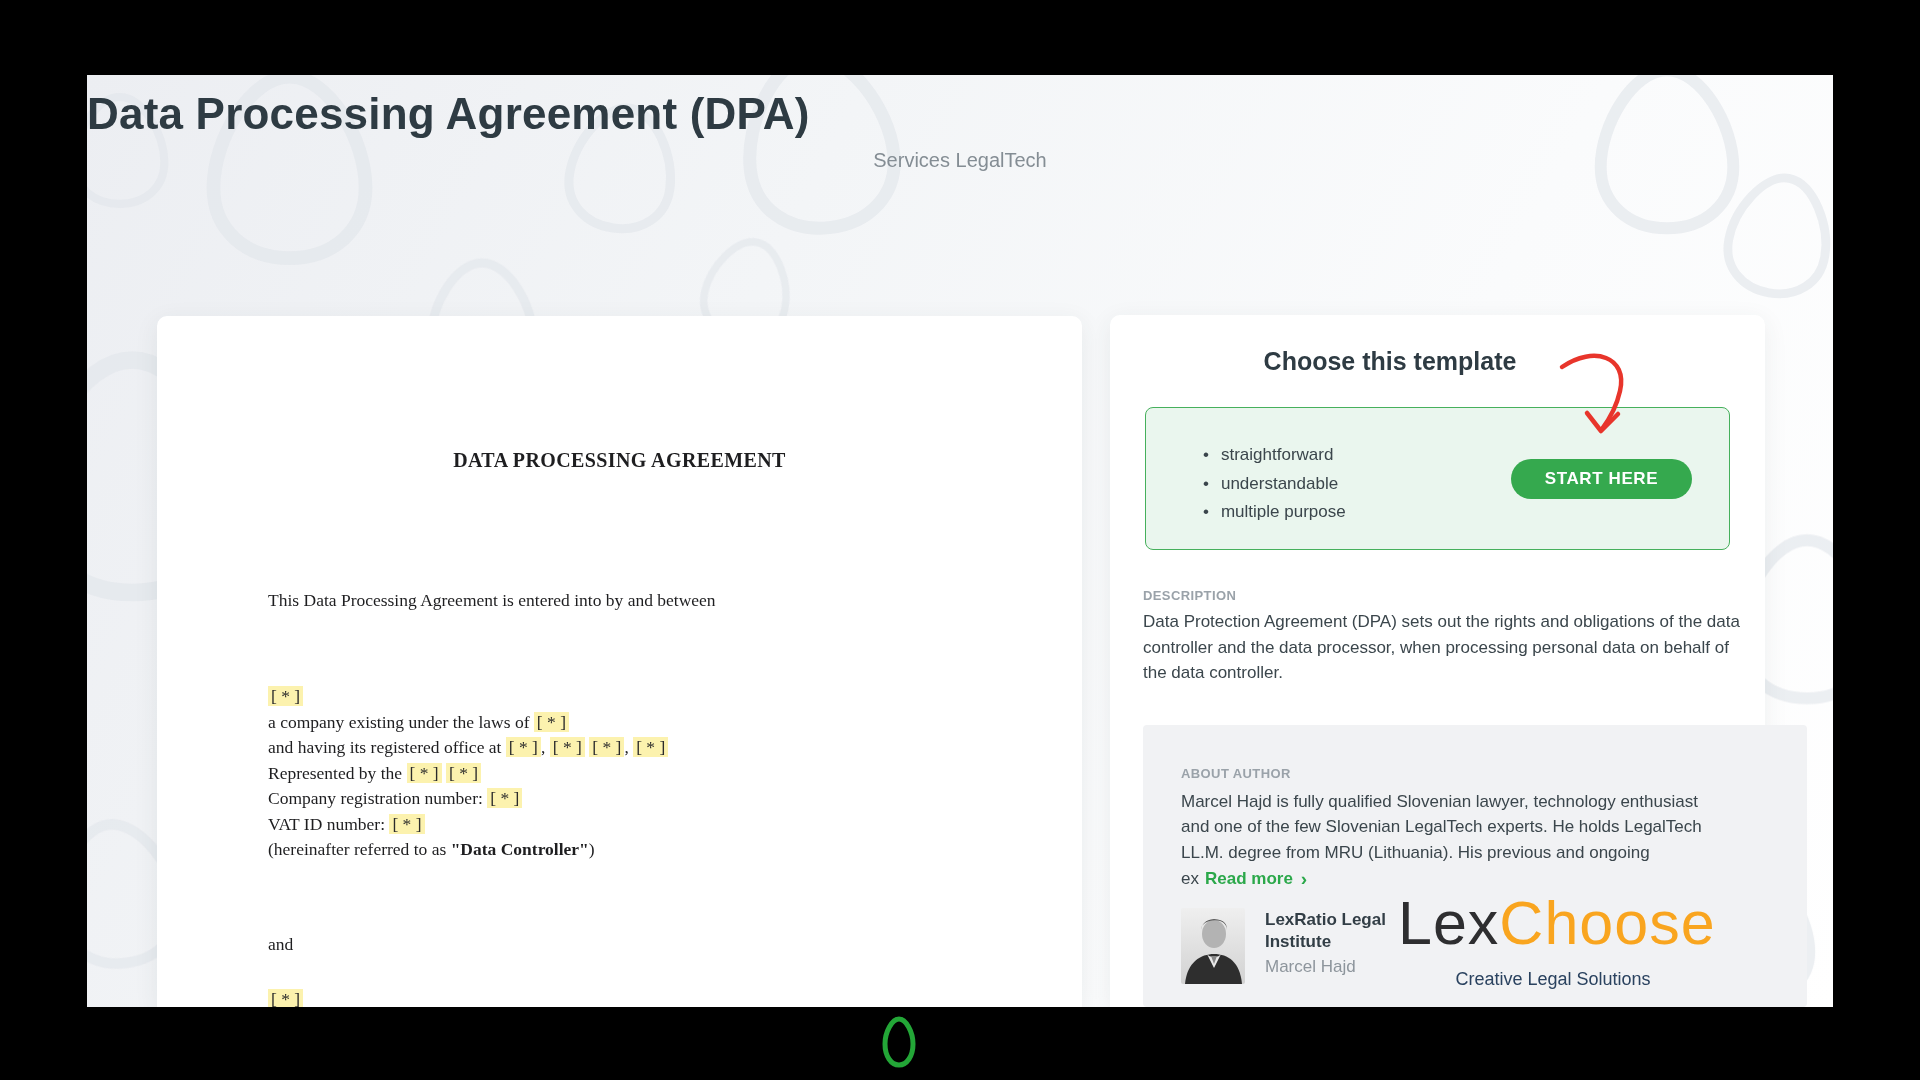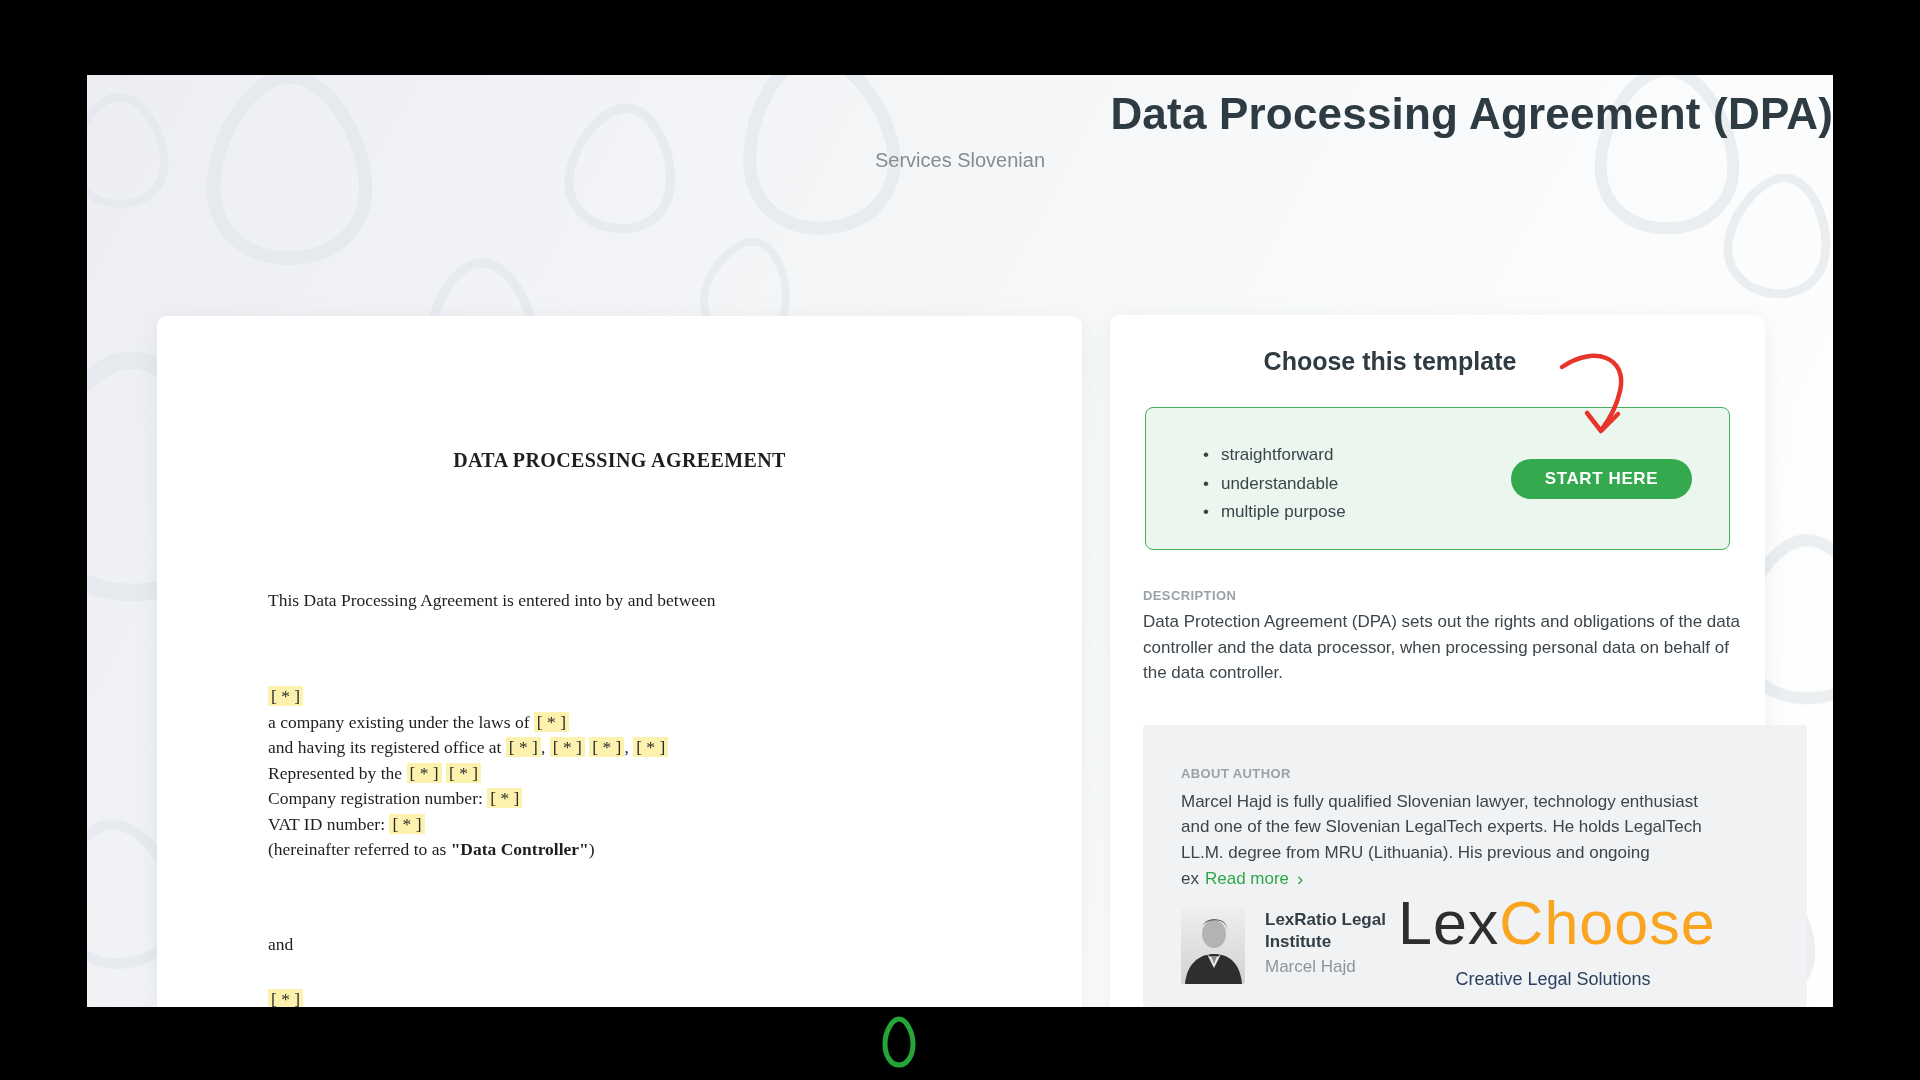--- a/index.html
+++ b/index.html
@@ -10,21 +10,21 @@
     --highlight:#fcf2ae; --arrow-red:#e8352b; --logo-orange:#f9a51f;
     --tagline-navy:#2a425f; --egg-green:#23a637;
     --ink:#2e3b43; --body:#3b464c; --muted:#9aa2a9; --soft:#848d94;
   }
 
   .page{ position:absolute; left:87px; top:75px; width:1746px; height:932px;
          background:linear-gradient(118deg,#eceef2 0%, #f3f5f7 35%, #fafbfc 68%, #ffffff 100%);
          overflow:hidden; }
   .egg-pattern{ position:absolute; inset:0; pointer-events:none; }
 
-  .page-title{ position:relative; text-align:right; padding-top:14px;
+  .page-title{ position:relative; text-align:left; padding-top:14px;
                font-size:44px; font-weight:700; color:var(--ink); letter-spacing:.2px; }
   .page-subtitle{ position:relative; text-align:center; margin-top:10px;
                   font-size:20px; color:var(--soft); }
 
   
   .doc-card{ position:absolute; left:70px; top:241px; width:925px; height:691px;
              background:#fff; border-radius:10px 10px 0 0;
              box-shadow:0 6px 24px rgba(45,58,67,.08); }
   .doc-card, .doc-card *{ font-family:"Liberation Serif", serif; color:#1e1e20; }
   .doc-title{ position:absolute; top:133px; left:0; right:0; text-align:center;
@@ -59,21 +59,21 @@
   .section-label{ font-size:13px; font-weight:700; letter-spacing:.4px; color:var(--muted); }
   .desc-label{ position:absolute; left:33px; top:273px; }
   .desc-text{ position:absolute; left:33px; top:294px; width:604px;
               font-size:17px; line-height:25.5px; color:var(--body); }
 
   .author-card{ position:absolute; left:33px; top:410px; width:664px; height:282px;
                 background:#f1f2f4; border-radius:4px; }
   .author-label{ position:absolute; left:38px; top:41px; }
   .author-bio{ position:absolute; left:38px; top:64px; width:534px;
                font-size:17px; line-height:25.4px; color:var(--body); }
-  .read-more{ color:#2ba84a; font-weight:400; text-decoration:none; white-space:nowrap; margin-left:6px;margin-top:12px; }
+  .read-more{ color:#2ba84a; font-weight:700; text-decoration:none; white-space:nowrap; margin-left:6px;margin-top:12px; }
   .read-more .chev{ display:inline-block; margin-left:8px; font-size:19px; transform:translateY(1px); }
 
   .author-photo{ position:absolute; left:38px; top:183px; width:64px; height:76px;
                  border-radius:2px; overflow:hidden; }
   .author-org{ position:absolute; left:122px; top:184px; font-size:17px; font-weight:700;
                color:#323e46; line-height:22px; }
   .author-name{ position:absolute; left:122px; top:232px; font-size:17px; color:#8d959c; }
 
   .logo-block{ position:absolute; left:255px; top:168px; width:310px; text-align:center; }
   .logo-text{ font-size:61px; line-height:60px; letter-spacing:1px; color:#2e2e30; white-space:nowrap; }
@@ -106,21 +106,21 @@
       <use href="#egg" transform="translate(1495,-15) scale(1.7)"></use>
       <use href="#egg" transform="translate(1630,95) scale(1.25) rotate(10 50 50)"></use>
       <use href="#egg" transform="translate(1555,320) scale(1.2) rotate(-6 50 50)"></use>
       <use href="#egg" transform="translate(1635,455) scale(1.7)"></use>
       <use href="#egg" transform="translate(1548,645) scale(1.15) rotate(8 50 50)"></use>
       <use href="#egg" transform="translate(1608,795) scale(1.3)"></use>
     </g>
   </svg>
 
   <h1 class="page-title">Data Processing Agreement (DPA)</h1>
-  <div class="page-subtitle">Services Slovenian</div>
+  <div class="page-subtitle">Services LegalTech</div>
 
   <div class="doc-card">
     <div class="doc-title">DATA PROCESSING AGREEMENT</div>
     <div class="doc-intro">This Data Processing Agreement is entered into by and between</div>
     <div class="doc-block">
         <div class="doc-line"><span class="hl">[ * ]</span></div>
         <div class="doc-line"><span>a company existing under the laws of </span><span class="hl">[ * ]</span></div>
         <div class="doc-line"><span>and having its registered office at </span><span class="hl">[ * ]</span><span>, </span><span class="hl">[ * ]</span><span> </span><span class="hl">[ * ]</span><span>, </span><span class="hl">[ * ]</span></div>
         <div class="doc-line"><span>Represented by the </span><span class="hl">[ * ]</span><span> </span><span class="hl">[ * ]</span></div>
         <div class="doc-line"><span>Company registration number: </span><span class="hl">[ * ]</span></div>

